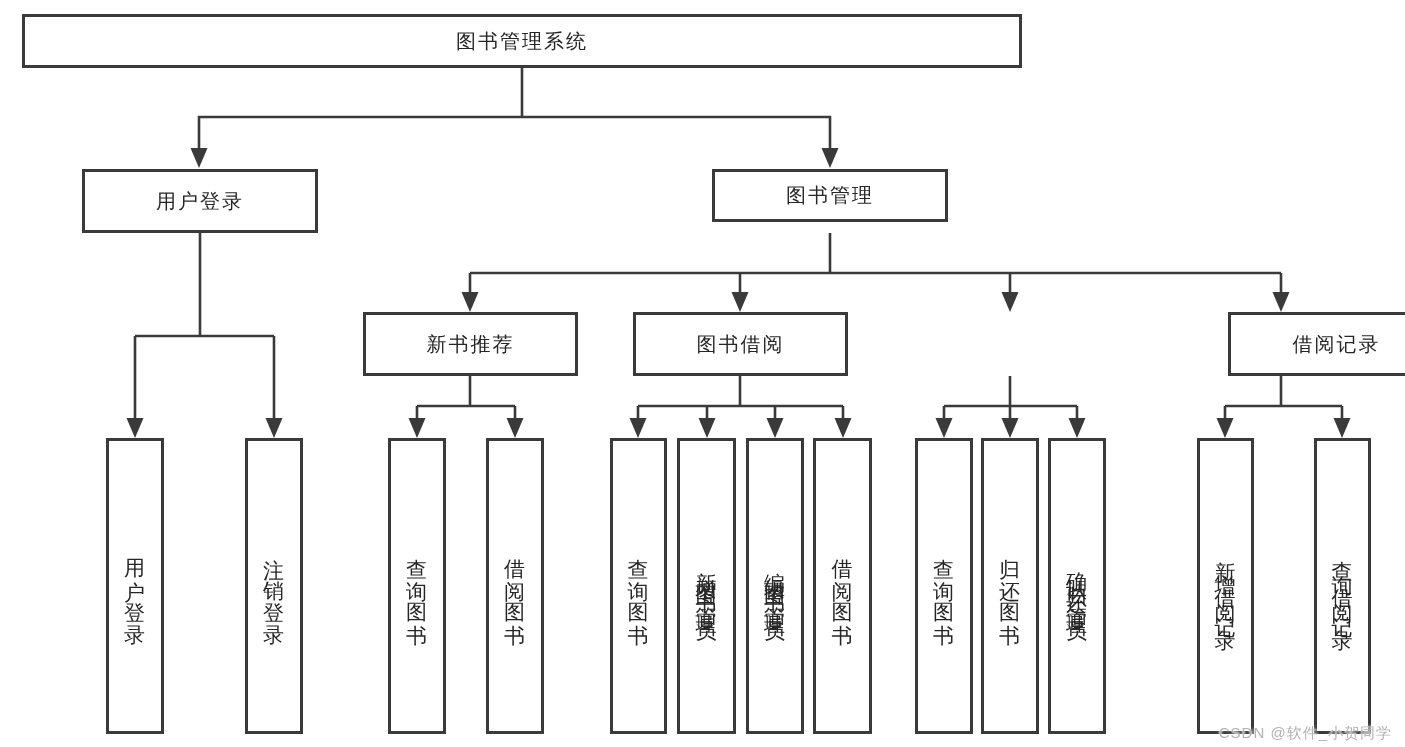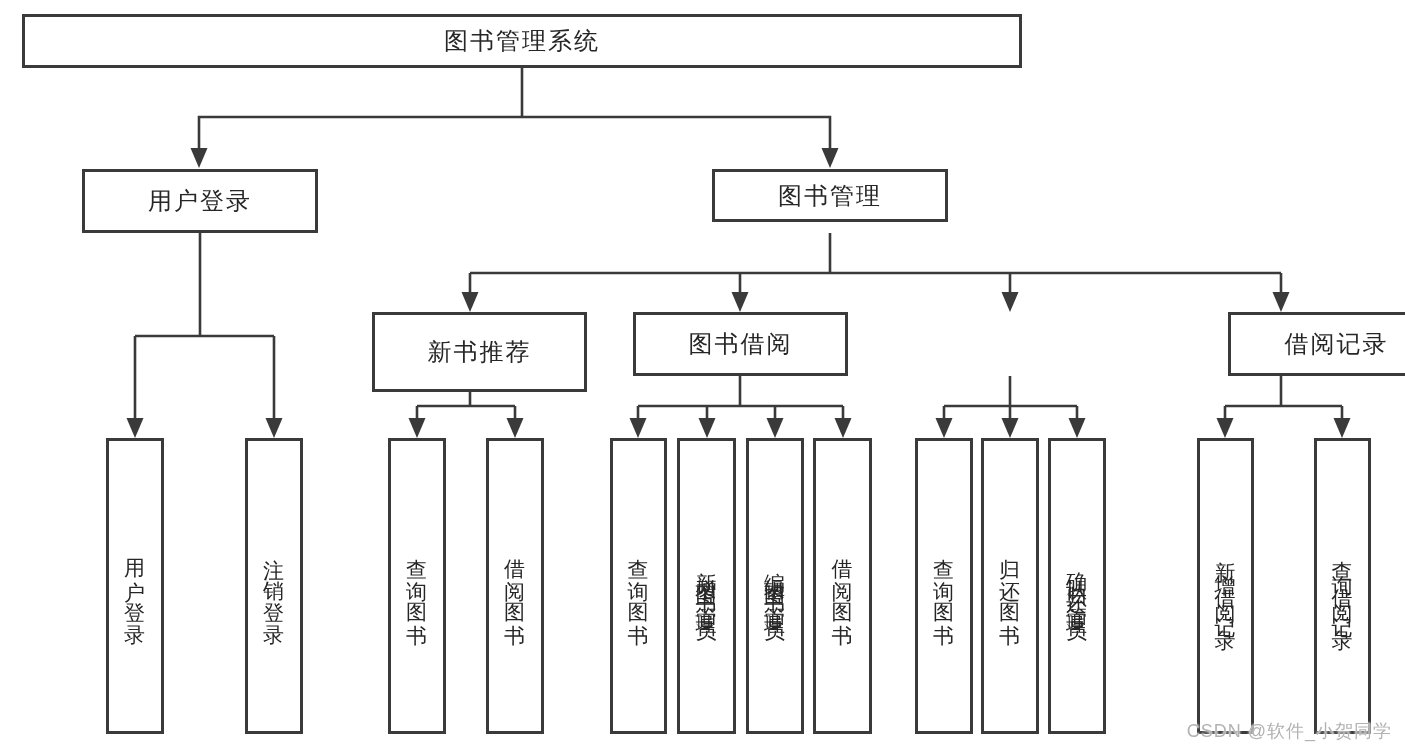--- a/index.html
+++ b/index.html
@@ -15,36 +15,36 @@
     position:absolute;
     box-sizing:border-box;
     border:3px solid #3a3a3a;
     background:#ffffff;
     display:flex;
     align-items:center;
     justify-content:center;
     color:#262626;
     z-index:2;
   }
-  .node.h{font-size:24px;letter-spacing:2px;}
+  .node.h{font-size:20px;letter-spacing:2px;}
   .node.v{font-size:21px;}
   .node.v .vtext{
     writing-mode:vertical-rl;
     text-orientation:mixed;
     line-height:1;
     white-space:nowrap;
   }
   .ls-lg .vtext{letter-spacing:22px;}
   .ls-md .vtext{letter-spacing:14px;}
   .ls-sm .vtext{letter-spacing:7px;}
   #watermark{
     position:absolute;
     right:13px;
     bottom:4px;
-    font-size:18px;
+    font-size:15px;
     color:#b2b2b2;
     text-shadow:0 0 3px #ffffff, 0 0 2px #ffffff;
     z-index:3;
     letter-spacing:1px;
   }
 </style>
 </head>
 <body>
 
 <div id="canvas">
@@ -81,21 +81,21 @@
       <polygon points="1216.5,418 1233.5,418 1225,438"></polygon>
       <polygon points="1333.5,418 1350.5,418 1342,438"></polygon>
     </g>
   </svg>
 
   <div class="node h" style="left:22px;top:14px;width:1000px;height:54px">图书管理系统</div>
 
   <div class="node h" style="left:82px;top:169px;width:236px;height:64px">用户登录</div>
   <div class="node h" style="left:712px;top:169px;width:236px;height:53px">图书管理</div>
 
-  <div class="node h" style="left:372px;top:312px;width:215px;height:80px">新书推荐</div>
+  <div class="node h" style="left:363px;top:312px;width:215px;height:64px">新书推荐</div>
   <div class="node h" style="left:633px;top:312px;width:215px;height:64px">图书借阅</div>
   <div class="node h" style="left:1228px;top:312px;width:217px;height:64px">借阅记录</div>
 
   <div class="node v ls-lg" style="left:106px;top:438px;width:58px;height:296px">
     <span class="vtext">用户登录</span>
   </div>
   <div class="node v ls-lg" style="left:245px;top:438px;width:58px;height:296px">
     <span class="vtext">注销登录</span>
   </div>
 

